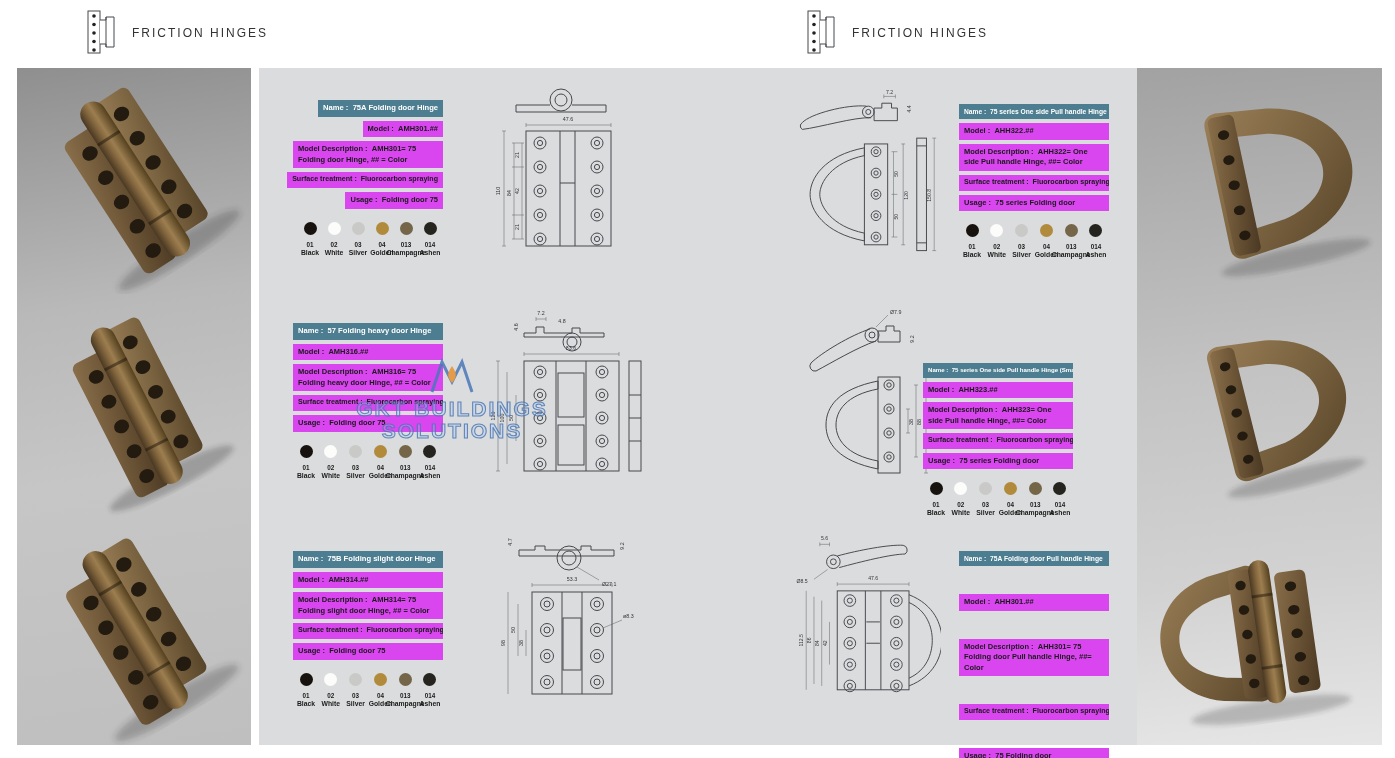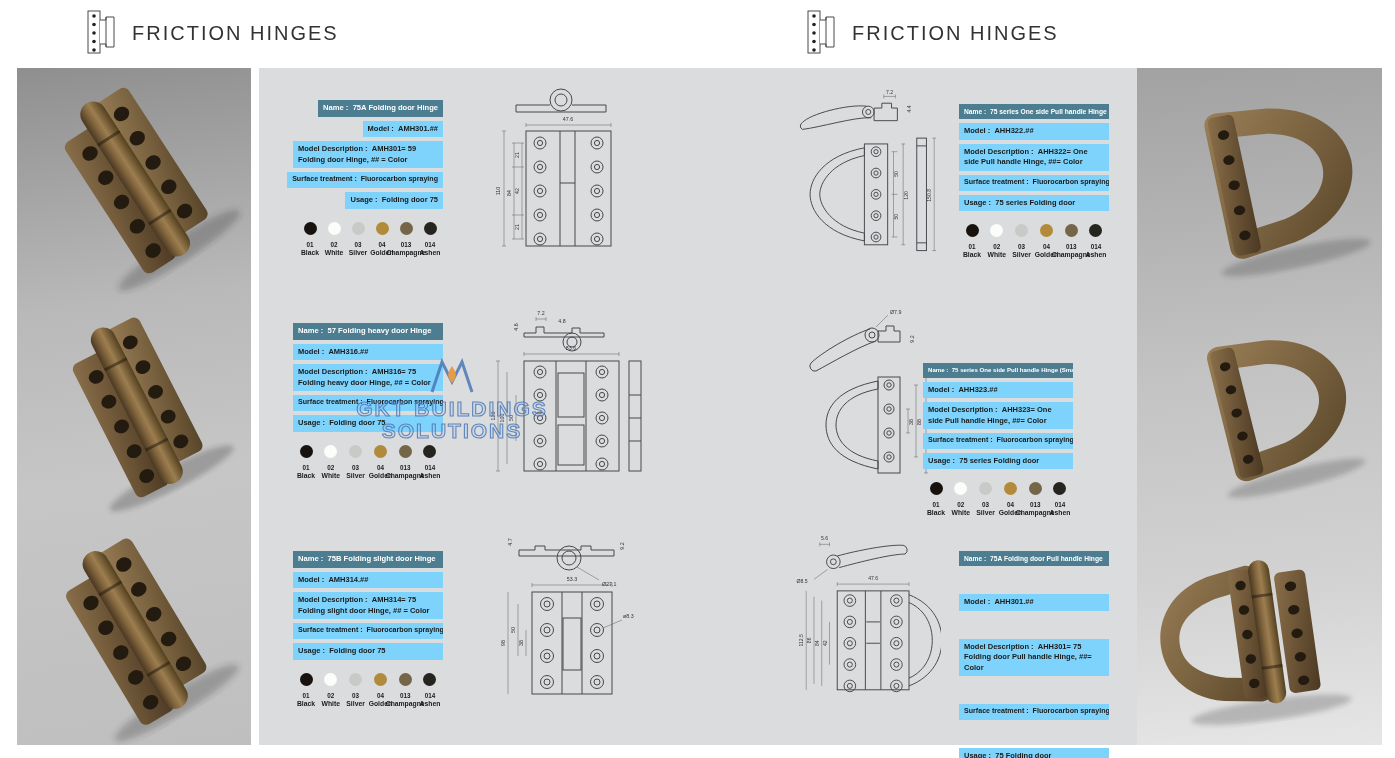--- a/index.html
+++ b/index.html
@@ -2,35 +2,35 @@
 <html><head>
 <meta charset="utf-8">
 <style>
   * { margin:0; padding:0; box-sizing:border-box; }
   html,body { background:#ffffff; font-family:"Liberation Sans", sans-serif; }
   .page { position:relative; width:1395px; height:758px; background:#fff; overflow:hidden; }
 
   
   .brand { position:absolute; top:8px; display:flex; align-items:center; gap:16px; height:50px; }
   .brand.left { left:86px; } .brand.right { left:806px; }
-  .brand-title { font-size:20px; letter-spacing:2px; color:#333; font-weight:500; }
+  .brand-title { font-size:12px; letter-spacing:2px; color:#333; font-weight:500; }
 
   
   .photo-col { position:absolute; top:68px; height:677px; display:flex; flex-direction:column; }
   .photo-col.left  { left:17px;  width:234px; background:linear-gradient(172deg,#8f8f8f 0%,#b9b9b9 35%,#c6c6c6 60%,#bfbfbf 100%); }
   .photo-col.right { left:1137px; width:245px; background:linear-gradient(175deg,#a2a2a2 0%,#c3c3c3 45%,#d2d2d2 75%,#e6e6e6 100%); }
   .photo-cell { flex:1; position:relative; }
   .photo-cell svg { position:absolute; inset:0; width:100%; height:100%; }
 
   
   .panel { position:absolute; left:259px; top:68px; width:878px; height:677px; background:#dbdcdd; }
 
   
   .card { position:absolute; width:150px; display:flex; flex-direction:column; gap:4px; }
-  .card .row { background:#7dd3fc; padding:3px 5px; font-size:7.5px; font-weight:700; color:#1a1a1a; line-height:1.4; }
+  .card .row { background:#d946ef; padding:3px 5px; font-size:7.5px; font-weight:700; color:#1a1a1a; line-height:1.4; }
   .card .row.name { background:#4d7d90; color:#ffffff; font-size:7.6px; white-space:nowrap; overflow:hidden; }
   .card .row.name.sm { font-size:6.7px; }
   .card .row.name.xs { font-size:6.1px; }
   .card .row.one { white-space:nowrap; overflow:hidden; font-size:7.1px; }
   .swatches { display:flex; justify-content:space-between; margin-top:9px; padding:0 1px; }
   .sw { display:flex; flex-direction:column; align-items:center; width:24px; }
   .sw .dot { width:13px; height:13px; border-radius:50%; }
   .sw .code { font-size:6.3px; color:#1a1a1a; margin-top:6px; font-weight:700; }
   .sw .nm { font-size:6.8px; color:#1a1a1a; font-weight:700; margin-top:1px; white-space:nowrap; }
 
@@ -215,21 +215,21 @@
         <path d="M6,36 L16,6 L26,26 L36,6 L46,36" fill="none" stroke="#4a78b8" stroke-width="3"></path>
         <path d="M26,10 C30,16 32,20 26,27 C20,20 22,16 26,10 Z" fill="#e8912d"></path>
       </svg>
       <div class="wm-t wm1">GKT BUILDINGS</div>
       <div class="wm-t wm2">SOLUTIONS</div>
     </div>
 
     <div class="card" style="left:34px; top:32px;align-items:flex-end;">
       <div class="row name"><span>Name :</span>&nbsp;&nbsp;<span>75A Folding door Hinge</span></div>
       <div class="row"><span>Model :</span>&nbsp;&nbsp;<span>AMH301.##</span></div>
-      <div class="row"><span>Model Description :</span>&nbsp;&nbsp;<span>AMH301= 59 Folding door Hinge, ## = Color</span></div>
+      <div class="row"><span>Model Description :</span>&nbsp;&nbsp;<span>AMH301= 75 Folding door Hinge, ## = Color</span></div>
       <div class="row one"><span>Surface treatment :</span>&nbsp;&nbsp;<span>Fluorocarbon spraying</span></div>
       <div class="row"><span>Usage :</span>&nbsp;&nbsp;<span>Folding door 75</span></div>
       <div class="swatches">
           <div class="sw">
             <span class="dot" style="background: rgb(23, 18, 14);"></span>
             <span class="code">01</span>
             <span class="nm">Black</span>
           </div>
           <div class="sw">
             <span class="dot" style="background: rgb(252, 252, 250);"></span>

